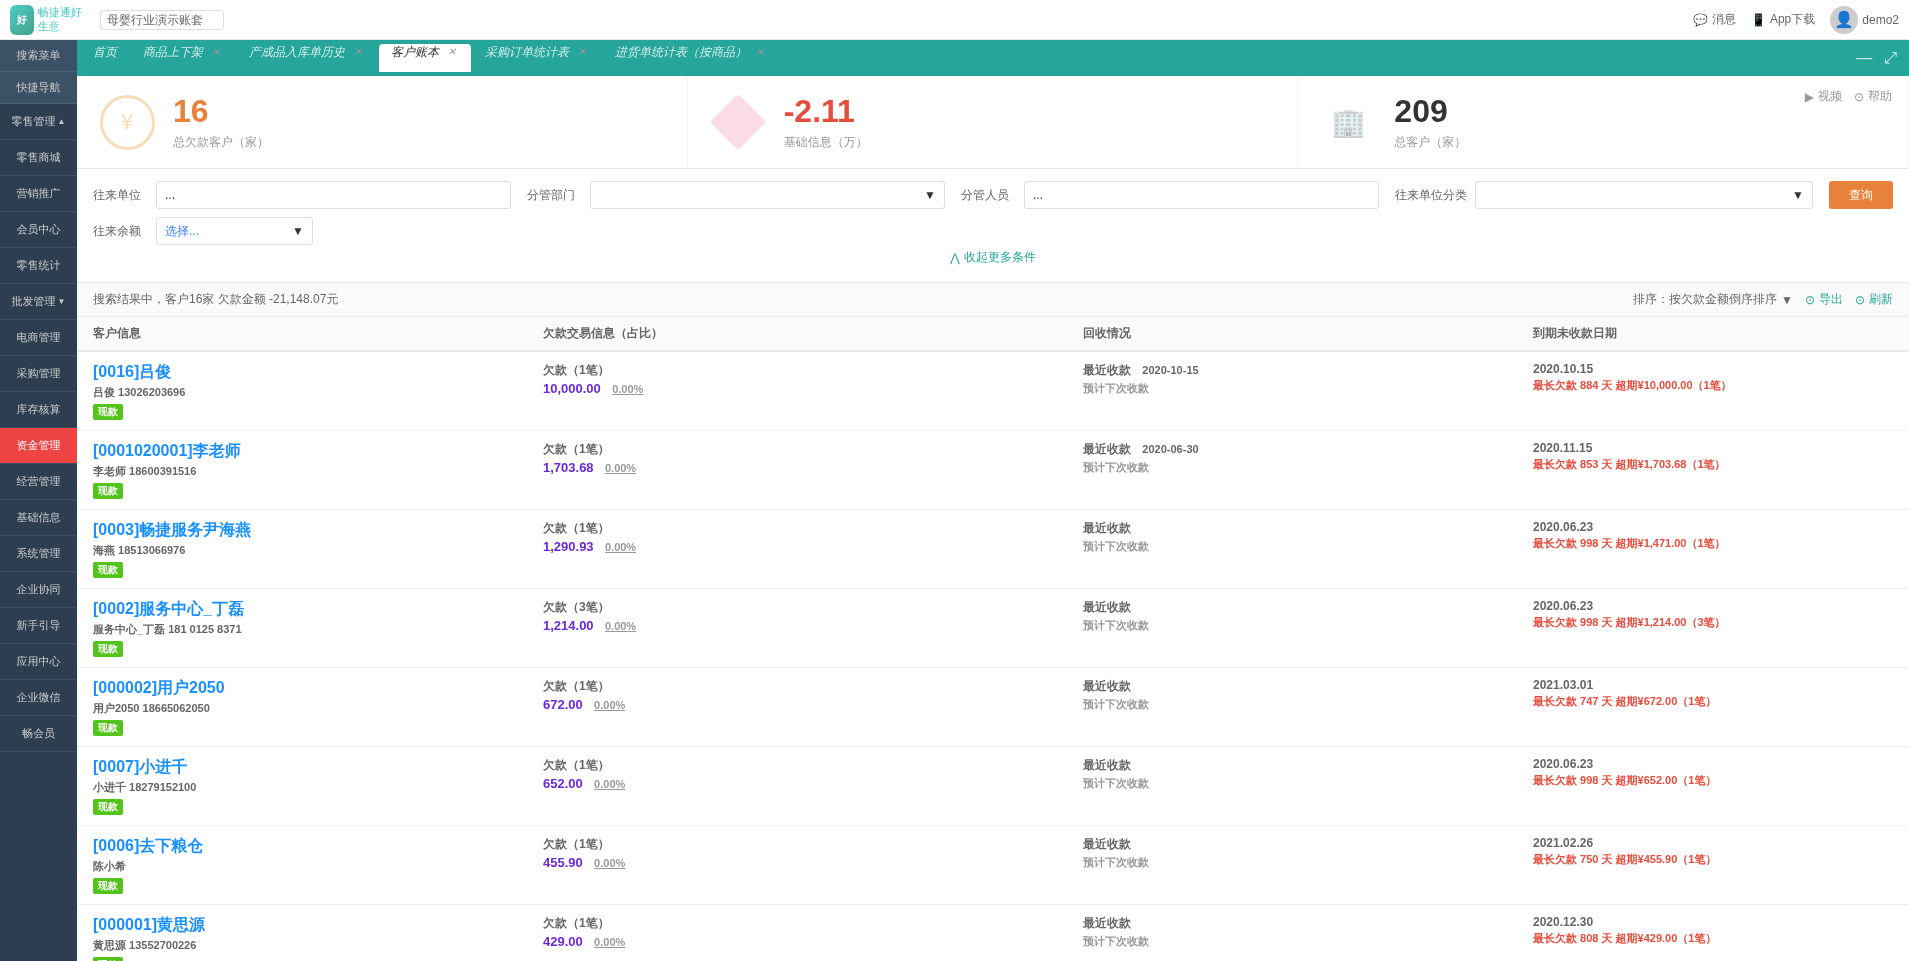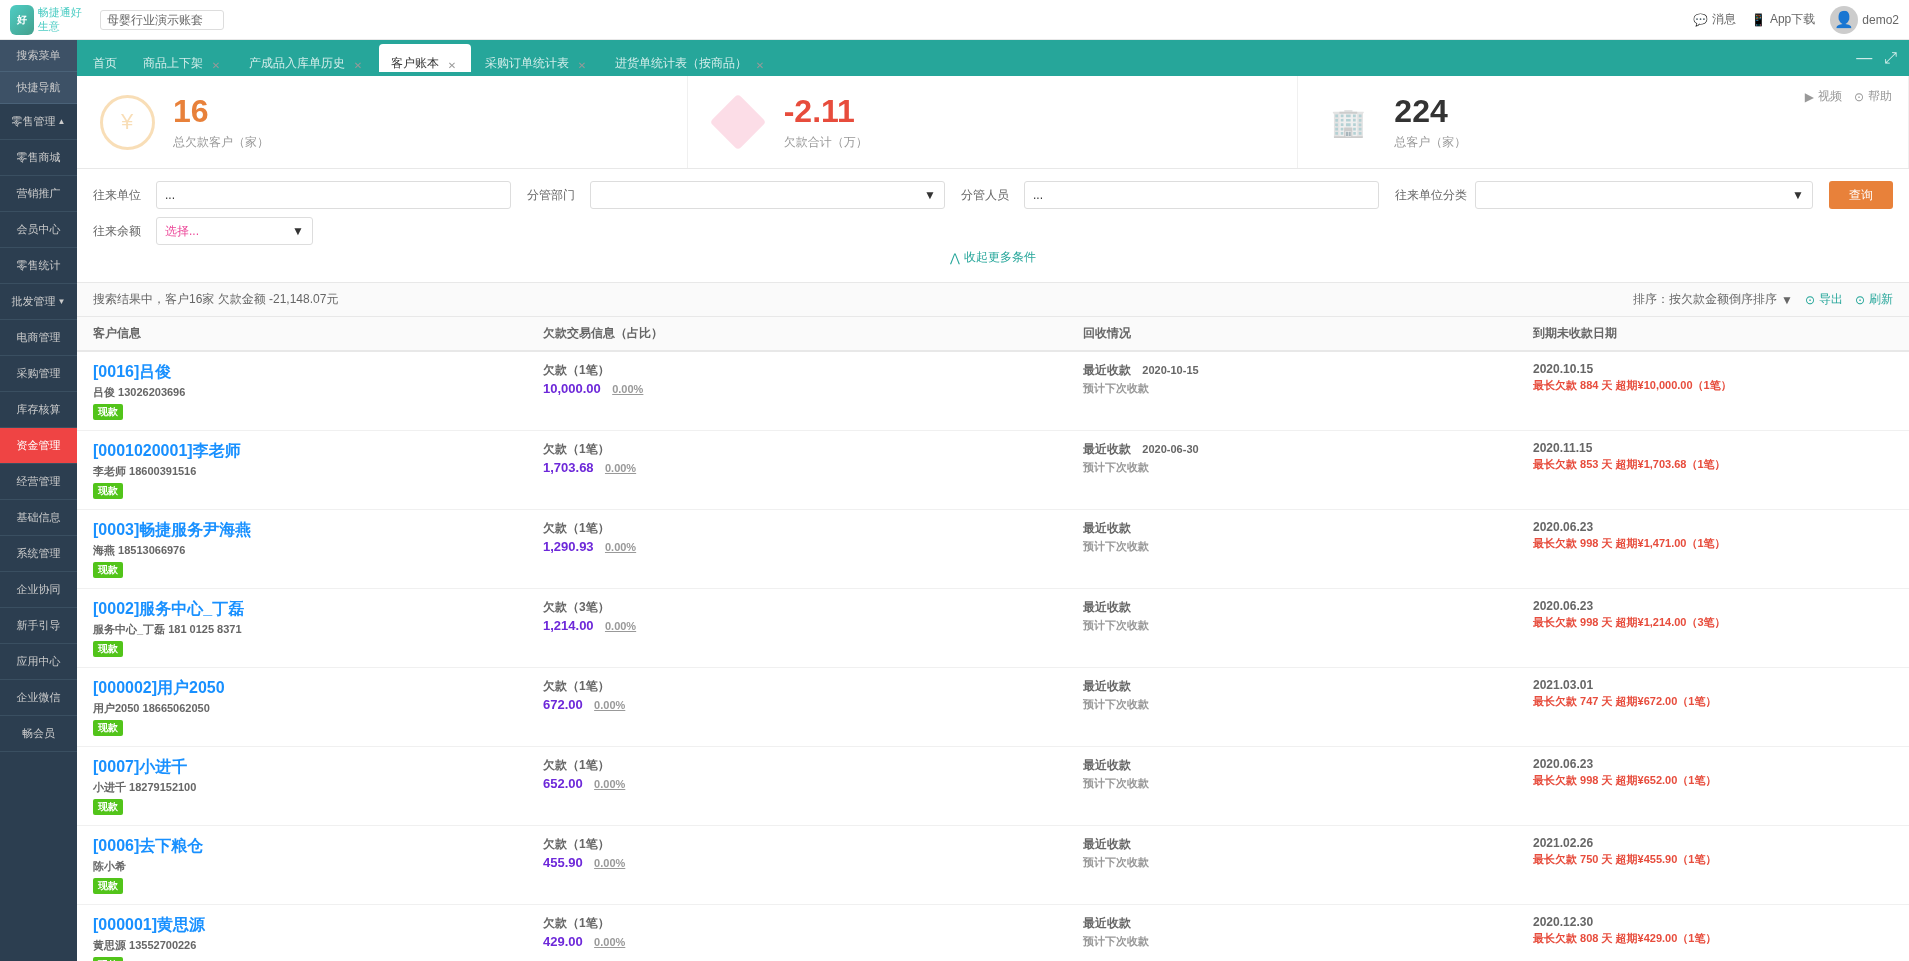--- a/index.html
+++ b/index.html
@@ -22,21 +22,21 @@
     .sidebar-quick-nav { background: #3d5166; padding: 8px 14px; text-align: center; font-size: 11px; color: #ccc; cursor: pointer; border-bottom: 1px solid #4a6278; }
     .sidebar-item { padding: 10px 4px; text-align: center; font-size: 11px; color: #ccc; cursor: pointer; border-bottom: 1px solid #3a4f61; }
     .sidebar-item.active { background: #ef4444; color: white; }
     .sidebar-item.has-arrow { display: flex; align-items: center; justify-content: center; gap: 2px; }
 
     
     .main { flex: 1; display: flex; flex-direction: column; overflow: hidden; }
     
     
     .tab-bar { display: flex; background: #26a69a; height: 36px; align-items: center; padding-left: 4px; }
-    .tab { display: flex; align-items: flex-end; height: 28px; padding: 0 12px; border-radius: 4px 4px 0 0; font-size: 12px; cursor: pointer; gap: 6px; color: rgba(255,255,255,0.8); margin-right: 2px; }
+    .tab { display: flex; align-items: flex-start; height: 28px; padding: 0 12px; border-radius: 4px 4px 0 0; font-size: 12px; cursor: pointer; gap: 6px; color: rgba(255,255,255,0.8); margin-right: 2px; font-style: italic; }
     .tab.active { background: #fff; color: #333; }
     .tab-close { width: 14px; height: 14px; display: flex; align-items: center; justify-content: center; border-radius: 50%; font-size: 10px; color: #999; }
     .tab-actions { margin-left: auto; display: flex; align-items: center; padding-right: 8px; gap: 4px; }
     .tab-action-btn { color: rgba(255,255,255,0.8); font-size: 16px; cursor: pointer; padding: 2px 4px; }
 
     
     .page-content { flex: 1; overflow-y: auto; background: #f5f5f5; }
 
     
     .stats-row { display: flex; background: white; border-bottom: 1px solid #e8e8e8; }
@@ -205,29 +205,29 @@
           </div>
         </div>
         <div class="stat-card">
           <div class="stat-icon">
             <div class="stat-icon-diamond">
               <div class="diamond-shape"></div>
             </div>
           </div>
           <div>
             <div class="stat-value red">-2.11</div>
-            <div class="stat-label">欠款合计（万）</div>
+            <div class="stat-label">基础信息（万）</div>
           </div>
         </div>
         <div class="stat-card" style="position:relative;">
           <div class="stat-icon">
             <div class="stat-icon-building">🏢</div>
           </div>
           <div>
-            <div class="stat-value dark">224</div>
+            <div class="stat-value dark">209</div>
             <div class="stat-label">总客户（家）</div>
           </div>
           <div class="stat-top-right" style="position:absolute; top:12px; right:16px;">
             <div class="stat-help">
               <span>▶</span>
               <span>视频</span>
             </div>
             <div class="stat-help">
               <span>⊙</span>
               <span>帮助</span>
@@ -263,21 +263,21 @@
               <span></span>
               <span>▼</span>
             </div>
           </div>
           <button class="filter-btn-search">查询</button>
         </div>
         <div class="filter-row2">
           <div class="filter-item" style="max-width:220px;">
             <span class="filter-label">往来余额</span>
             <div class="filter-select">
-              <span style="color:#ec4899;">选择...</span>
+              <span style="color:#3b82f6;">选择...</span>
               <span>▼</span>
             </div>
           </div>
         </div>
         <div class="collapse-btn">
           <span>⋀</span>
           <span>收起更多条件</span>
         </div>
       </div>
 

